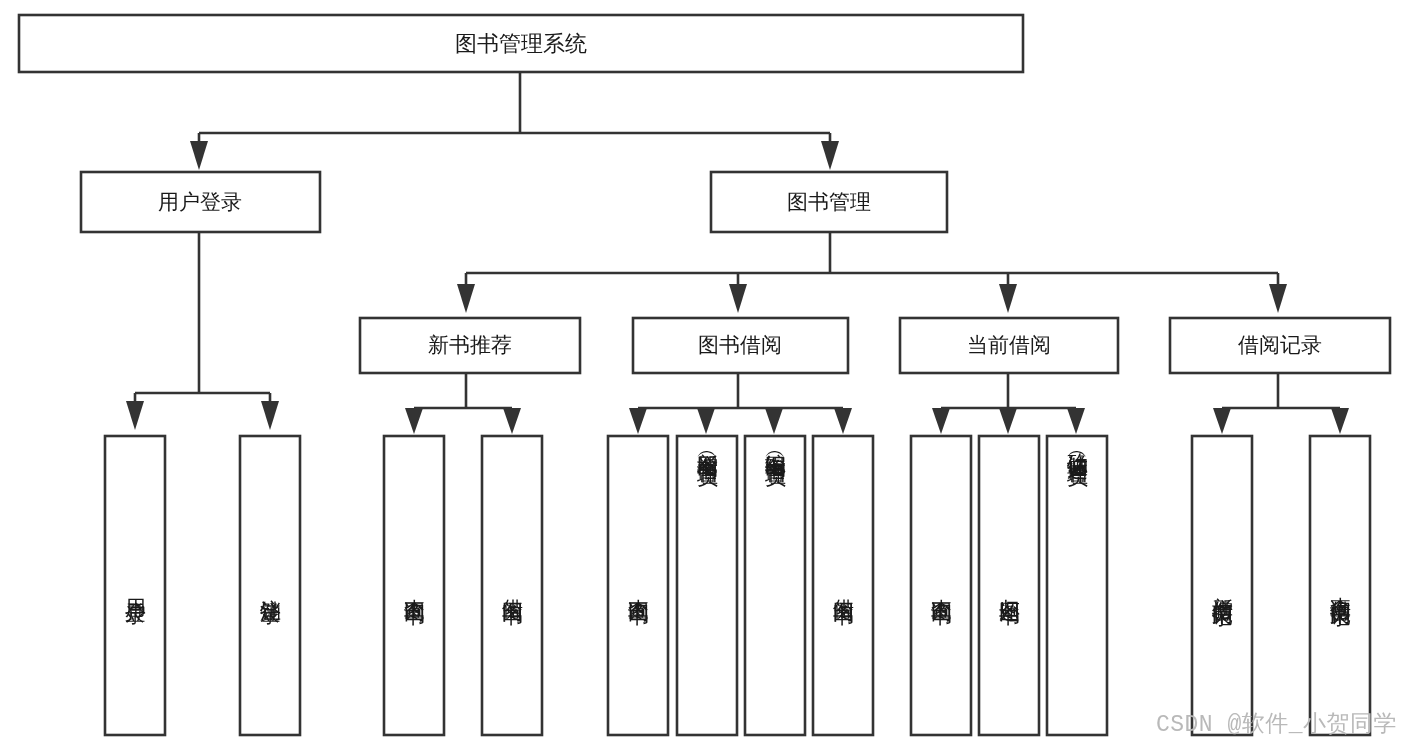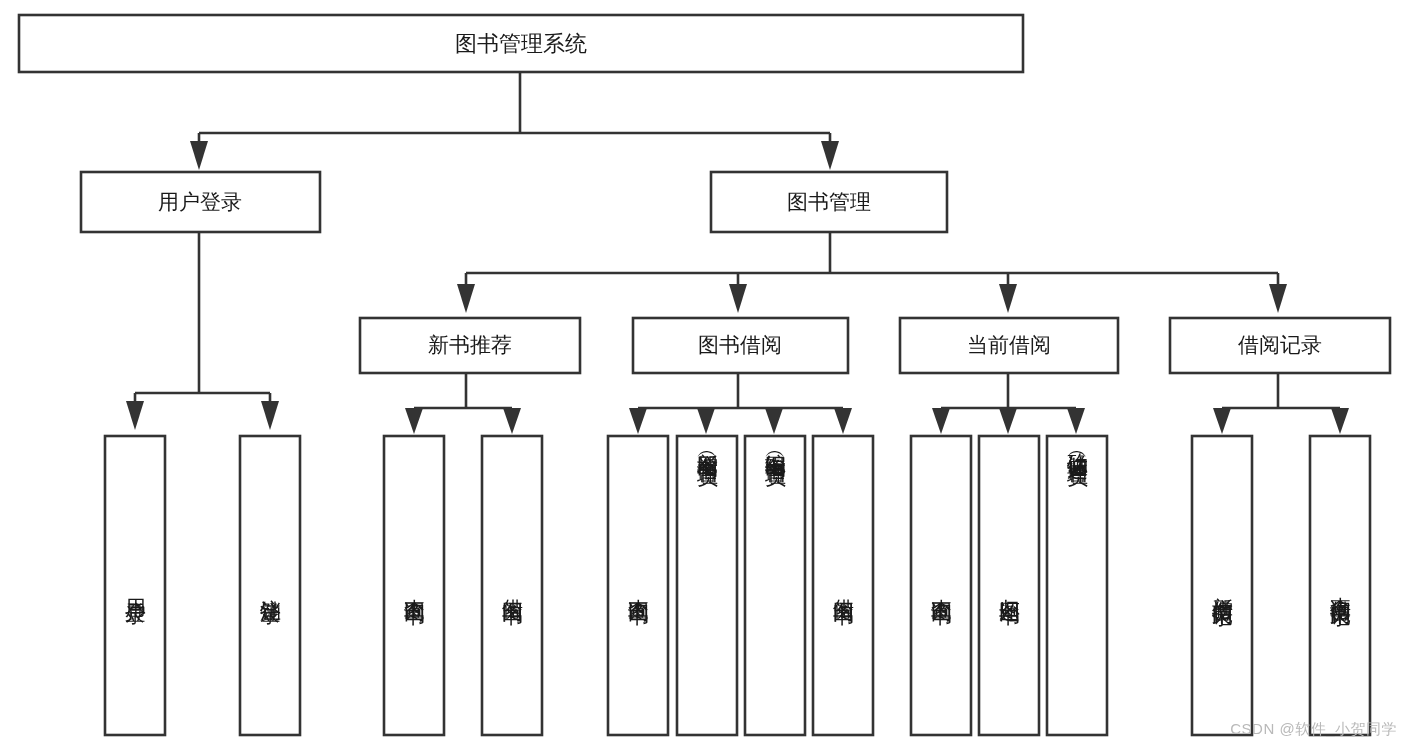--- a/index.html
+++ b/index.html
@@ -72,22 +72,22 @@
     color: #1a1a1a;
     writing-mode: vertical-rl;
     text-orientation: upright;
     letter-spacing: 2px;
     white-space: nowrap;
   }
   .watermark {
     position: absolute;
     right: 8px;
     bottom: 8px;
-    font-family: Liberation Sans, sans-serif;
-    font-size: 15px;
+    font-family: Liberation Mono, monospace;
+    font-size: 23px;
     color: #b9b9b9;
     letter-spacing: 0.5px;
     user-select: none;
     white-space: nowrap;
   }
 </style>
 </head>
 <body>
 
 <div id="diagram-root">

